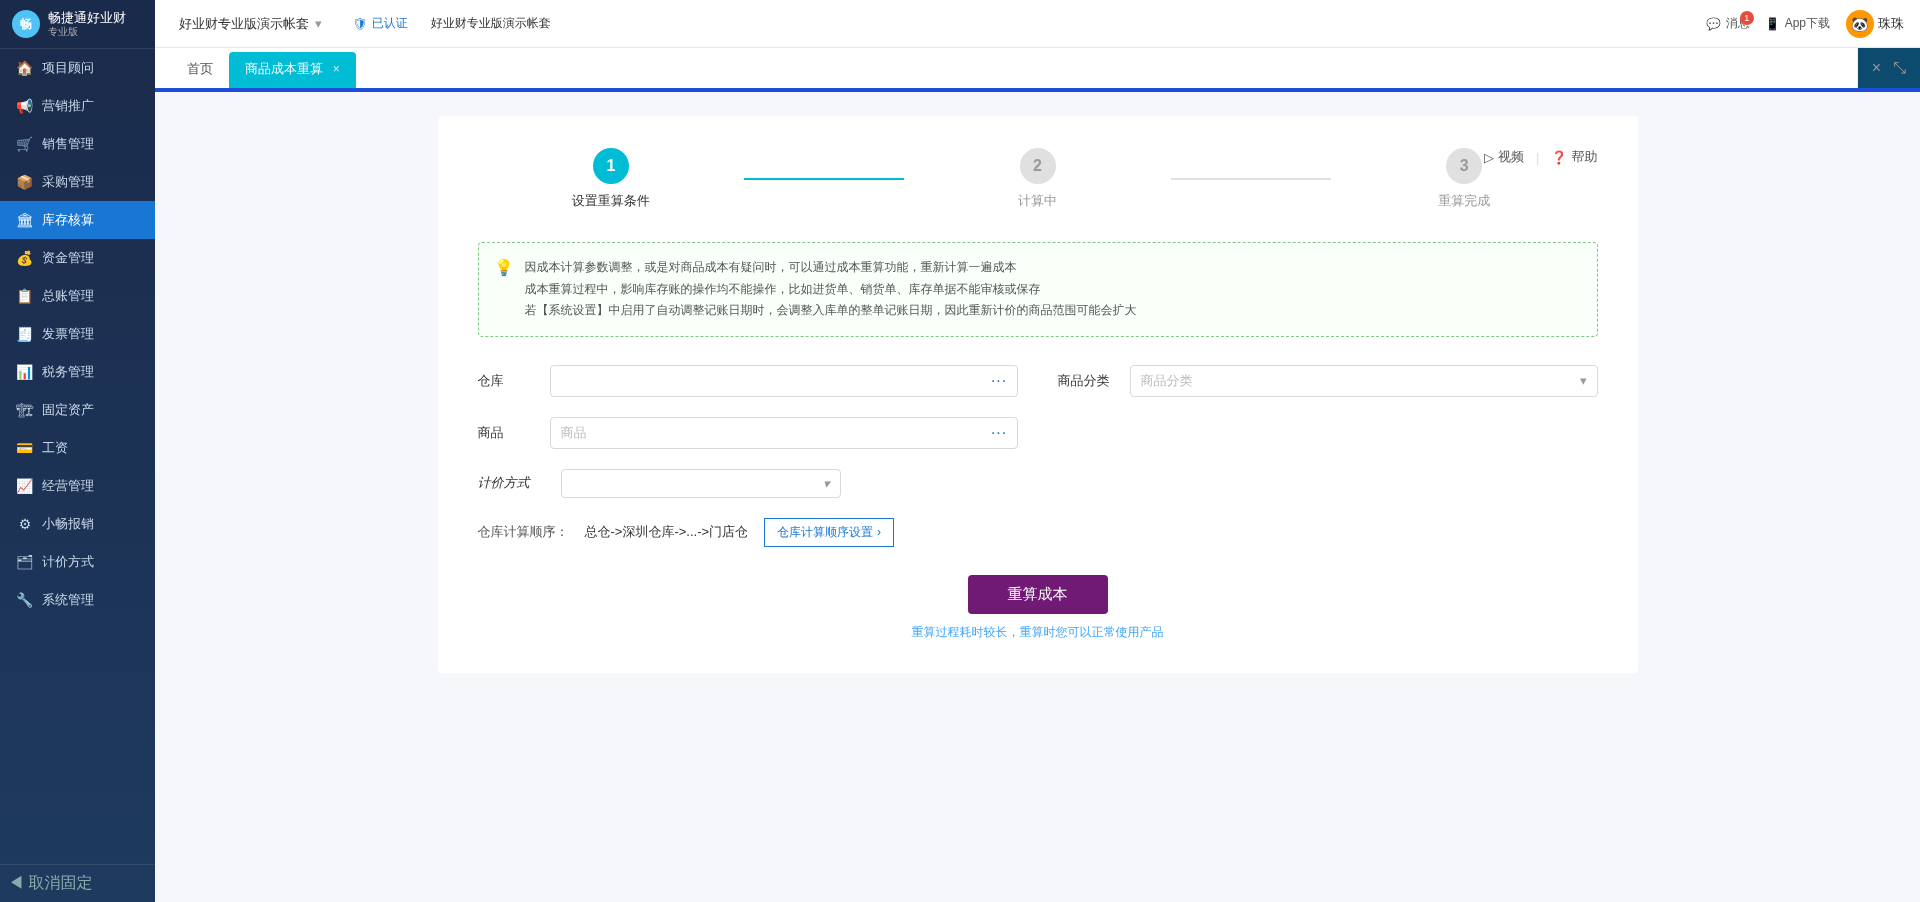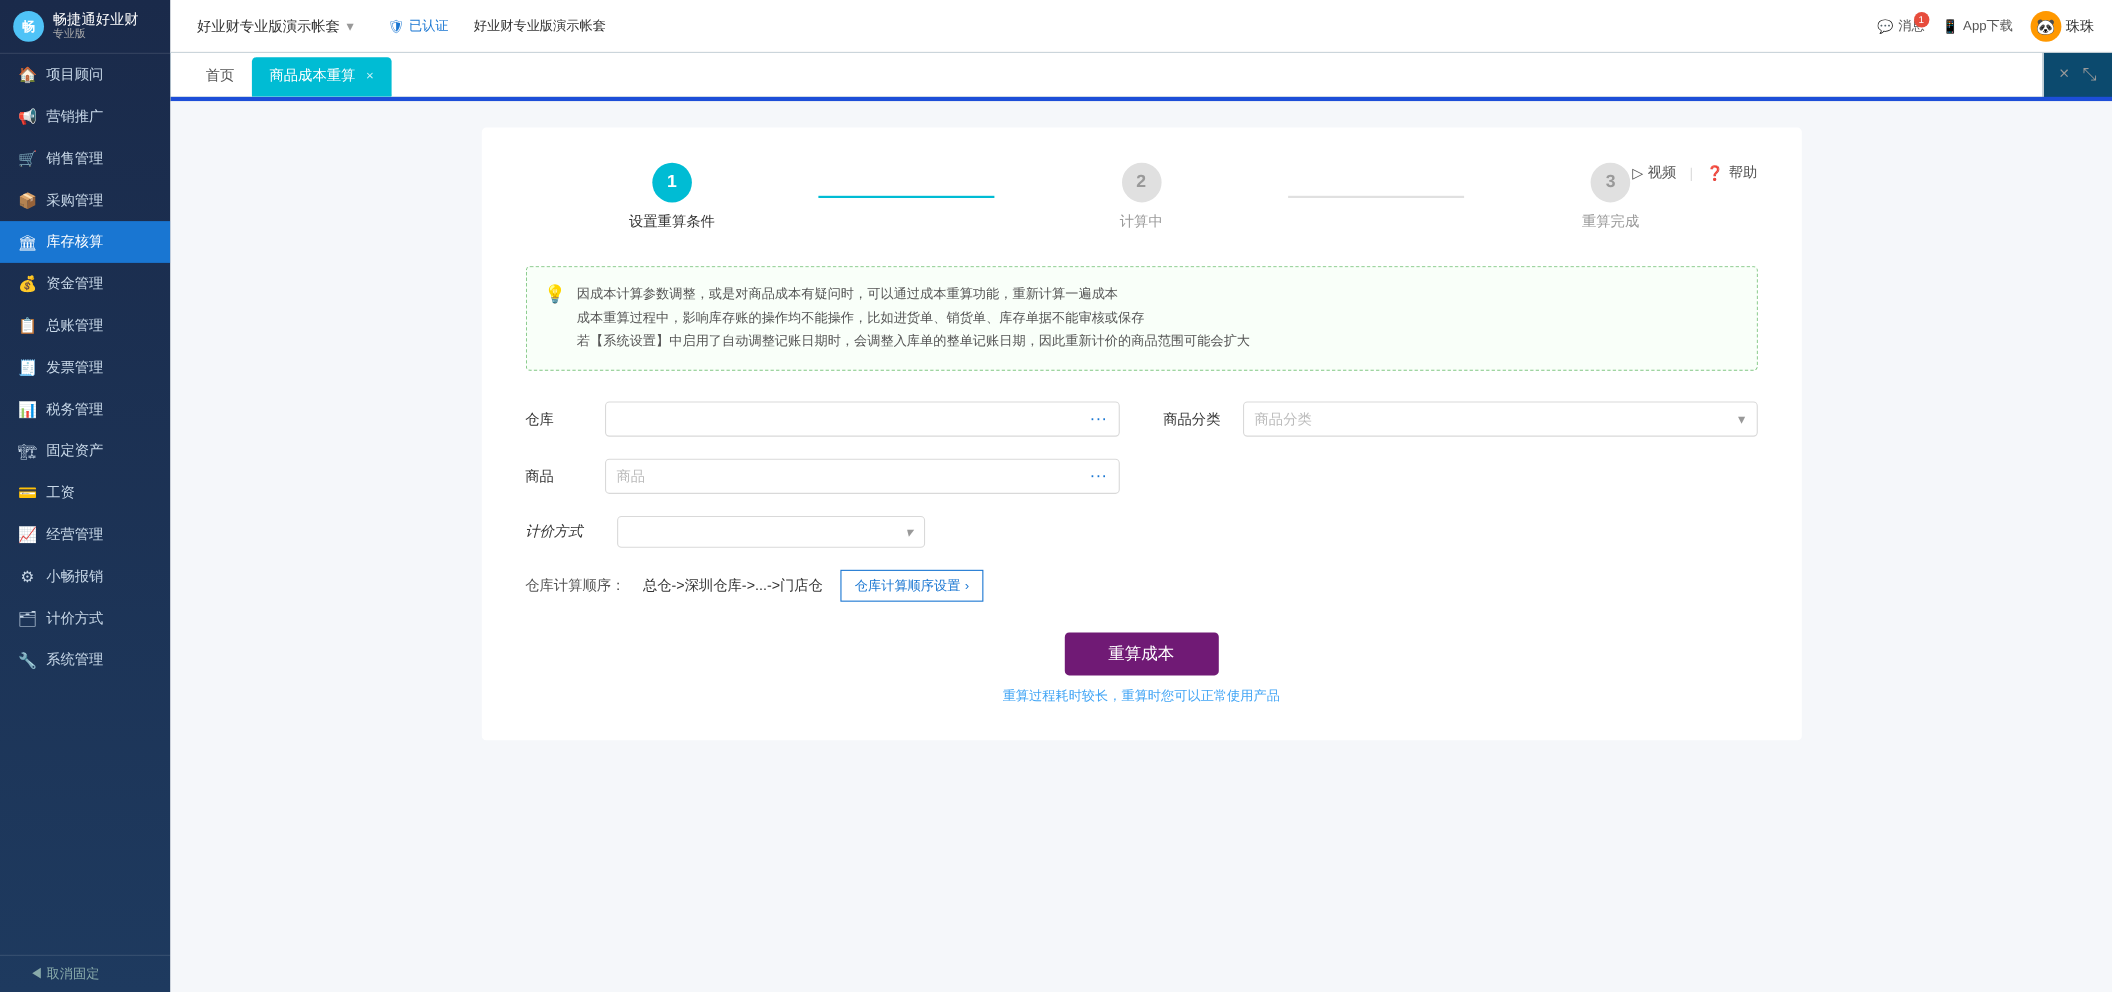--- a/index.html
+++ b/index.html
@@ -38,23 +38,23 @@
       padding: 10px 16px;
       color: #c8d8e8;
       cursor: pointer;
       font-size: 13px;
       transition: background 0.2s;
     }
     .sidebar-item.active { background: #1976d2; color: white; }
     .sidebar-item .icon { width: 18px; text-align: center; font-size: 14px; }
     .sidebar-footer {
       margin-top: auto;
-      padding: 8px 27px;
+      padding: 8px 8px;
       color: #8aa;
-      font-size: 12px;
+      font-size: 16px;
       display: flex;
       align-items: center;
       gap: 6px;
       cursor: pointer;
       border-top: 1px solid rgba(255,255,255,0.1);
     }
 
     
     .main {
       flex: 1;

